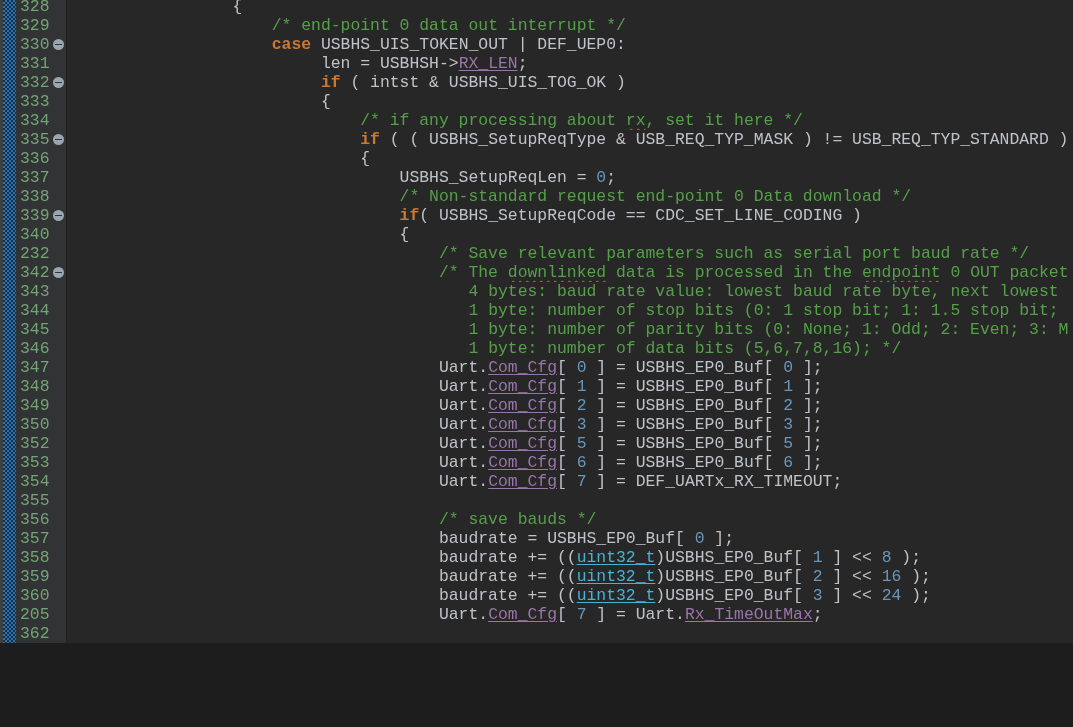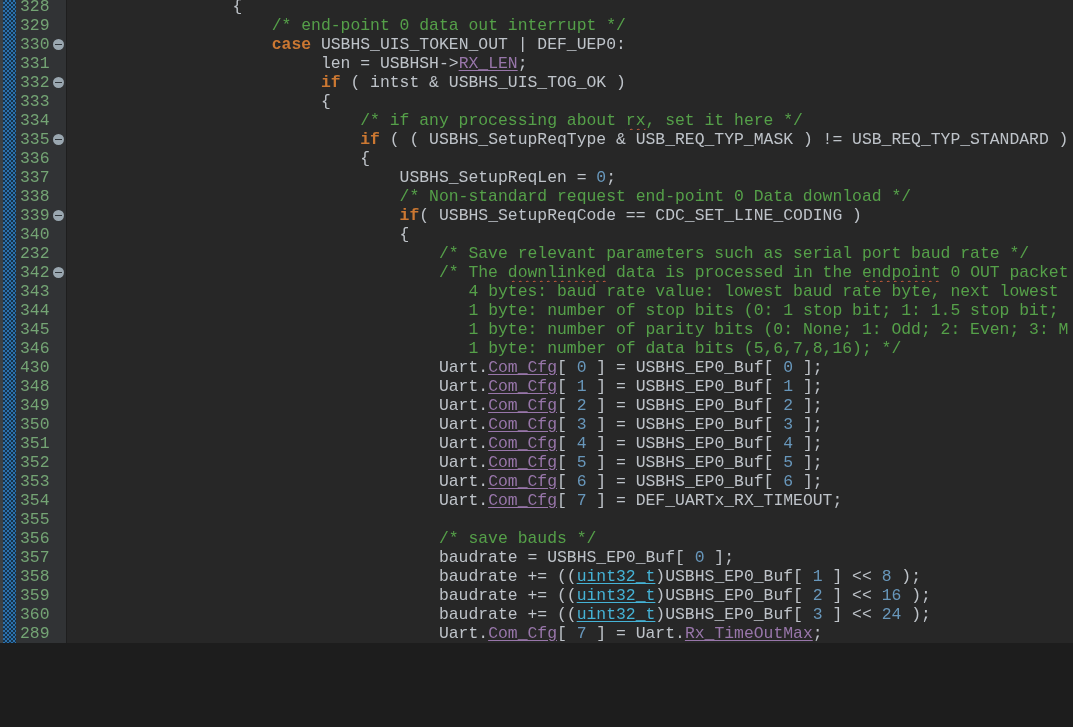--- a/index.html
+++ b/index.html
@@ -88,34 +88,33 @@
       <div class="row"><span class="ln">337</span><span class="foldcol"></span><div class="codeline">                                 <span class="tk-p">USBHS_SetupReqLen = </span><span class="tk-n">0</span><span class="tk-p">;</span></div></div>
       <div class="row"><span class="ln">338</span><span class="foldcol"></span><div class="codeline">                                 <span class="tk-c">/* Non-standard request end-point 0 Data download */</span></div></div>
       <div class="row"><span class="ln">339</span><span class="foldcol"><span class="foldmark"></span></span><div class="codeline">                                 <span class="tk-k">if</span><span class="tk-p">( USBHS_SetupReqCode == CDC_SET_LINE_CODING )</span></div></div>
       <div class="row"><span class="ln">340</span><span class="foldcol"></span><div class="codeline">                                 <span class="tk-p">{</span></div></div>
       <div class="row"><span class="ln">232</span><span class="foldcol"></span><div class="codeline">                                     <span class="tk-c">/* Save relevant parameters such as serial port baud rate */</span></div></div>
       <div class="row"><span class="ln">342</span><span class="foldcol"><span class="foldmark"></span></span><div class="codeline">                                     <span class="tk-c">/* The </span><span class="tk-c sq">downlinked</span><span class="tk-c"> data is processed in the </span><span class="tk-c sq">endpoint</span><span class="tk-c"> 0 OUT packet</span></div></div>
       <div class="row"><span class="ln">343</span><span class="foldcol"></span><div class="codeline">                                        <span class="tk-c">4 bytes: baud rate value: lowest baud rate byte, next lowest</span></div></div>
       <div class="row"><span class="ln">344</span><span class="foldcol"></span><div class="codeline">                                        <span class="tk-c">1 byte: number of stop bits (0: 1 stop bit; 1: 1.5 stop bit;</span></div></div>
       <div class="row"><span class="ln">345</span><span class="foldcol"></span><div class="codeline">                                        <span class="tk-c">1 byte: number of parity bits (0: None; 1: Odd; 2: Even; 3: M</span></div></div>
       <div class="row"><span class="ln">346</span><span class="foldcol"></span><div class="codeline">                                        <span class="tk-c">1 byte: number of data bits (5,6,7,8,16); */</span></div></div>
-      <div class="row"><span class="ln">430</span><span class="foldcol"></span><div class="codeline">                                     <span class="tk-p">Uart.</span><span class="tk-f">Com_Cfg</span><span class="tk-p">[ </span><span class="tk-n">0</span><span class="tk-p"> ] = USBHS_EP0_Buf[ </span><span class="tk-n">0</span><span class="tk-p"> ];</span></div></div>
+      <div class="row"><span class="ln">347</span><span class="foldcol"></span><div class="codeline">                                     <span class="tk-p">Uart.</span><span class="tk-f">Com_Cfg</span><span class="tk-p">[ </span><span class="tk-n">0</span><span class="tk-p"> ] = USBHS_EP0_Buf[ </span><span class="tk-n">0</span><span class="tk-p"> ];</span></div></div>
       <div class="row"><span class="ln">348</span><span class="foldcol"></span><div class="codeline">                                     <span class="tk-p">Uart.</span><span class="tk-f">Com_Cfg</span><span class="tk-p">[ </span><span class="tk-n">1</span><span class="tk-p"> ] = USBHS_EP0_Buf[ </span><span class="tk-n">1</span><span class="tk-p"> ];</span></div></div>
       <div class="row"><span class="ln">349</span><span class="foldcol"></span><div class="codeline">                                     <span class="tk-p">Uart.</span><span class="tk-f">Com_Cfg</span><span class="tk-p">[ </span><span class="tk-n">2</span><span class="tk-p"> ] = USBHS_EP0_Buf[ </span><span class="tk-n">2</span><span class="tk-p"> ];</span></div></div>
       <div class="row"><span class="ln">350</span><span class="foldcol"></span><div class="codeline">                                     <span class="tk-p">Uart.</span><span class="tk-f">Com_Cfg</span><span class="tk-p">[ </span><span class="tk-n">3</span><span class="tk-p"> ] = USBHS_EP0_Buf[ </span><span class="tk-n">3</span><span class="tk-p"> ];</span></div></div>
-      <div class="row"><span class="ln">351</span><span class="foldcol"></span><div class="codeline">                                     <span class="tk-p">Uart.</span><span class="tk-f">Com_Cfg</span><span class="tk-p">[ </span><span class="tk-n">4</span><span class="tk-p"> ] = USBHS_EP0_Buf[ </span><span class="tk-n">4</span><span class="tk-p"> ];</span></div></div>
       <div class="row"><span class="ln">352</span><span class="foldcol"></span><div class="codeline">                                     <span class="tk-p">Uart.</span><span class="tk-f">Com_Cfg</span><span class="tk-p">[ </span><span class="tk-n">5</span><span class="tk-p"> ] = USBHS_EP0_Buf[ </span><span class="tk-n">5</span><span class="tk-p"> ];</span></div></div>
       <div class="row"><span class="ln">353</span><span class="foldcol"></span><div class="codeline">                                     <span class="tk-p">Uart.</span><span class="tk-f">Com_Cfg</span><span class="tk-p">[ </span><span class="tk-n">6</span><span class="tk-p"> ] = USBHS_EP0_Buf[ </span><span class="tk-n">6</span><span class="tk-p"> ];</span></div></div>
       <div class="row"><span class="ln">354</span><span class="foldcol"></span><div class="codeline">                                     <span class="tk-p">Uart.</span><span class="tk-f">Com_Cfg</span><span class="tk-p">[ </span><span class="tk-n">7</span><span class="tk-p"> ] = DEF_UARTx_RX_TIMEOUT;</span></div></div>
       <div class="row"><span class="ln">355</span><span class="foldcol"></span><div class="codeline"></div></div>
       <div class="row"><span class="ln">356</span><span class="foldcol"></span><div class="codeline">                                     <span class="tk-c">/* save bauds */</span></div></div>
       <div class="row"><span class="ln">357</span><span class="foldcol"></span><div class="codeline">                                     <span class="tk-p">baudrate = USBHS_EP0_Buf[ </span><span class="tk-n">0</span><span class="tk-p"> ];</span></div></div>
       <div class="row"><span class="ln">358</span><span class="foldcol"></span><div class="codeline">                                     <span class="tk-p">baudrate += ((</span><span class="tk-t">uint32_t</span><span class="tk-p">)USBHS_EP0_Buf[ </span><span class="tk-n">1</span><span class="tk-p"> ] &lt;&lt; </span><span class="tk-n">8</span><span class="tk-p"> );</span></div></div>
       <div class="row"><span class="ln">359</span><span class="foldcol"></span><div class="codeline">                                     <span class="tk-p">baudrate += ((</span><span class="tk-t">uint32_t</span><span class="tk-p">)USBHS_EP0_Buf[ </span><span class="tk-n">2</span><span class="tk-p"> ] &lt;&lt; </span><span class="tk-n">16</span><span class="tk-p"> );</span></div></div>
       <div class="row"><span class="ln">360</span><span class="foldcol"></span><div class="codeline">                                     <span class="tk-p">baudrate += ((</span><span class="tk-t">uint32_t</span><span class="tk-p">)USBHS_EP0_Buf[ </span><span class="tk-n">3</span><span class="tk-p"> ] &lt;&lt; </span><span class="tk-n">24</span><span class="tk-p"> );</span></div></div>
-      <div class="row"><span class="ln">289</span><span class="foldcol"></span><div class="codeline">                                     <span class="tk-p">Uart.</span><span class="tk-f">Com_Cfg</span><span class="tk-p">[ </span><span class="tk-n">7</span><span class="tk-p"> ] = Uart.</span><span class="tk-f">Rx_TimeOutMax</span><span class="tk-p">;</span></div></div>
+      <div class="row"><span class="ln">205</span><span class="foldcol"></span><div class="codeline">                                     <span class="tk-p">Uart.</span><span class="tk-f">Com_Cfg</span><span class="tk-p">[ </span><span class="tk-n">7</span><span class="tk-p"> ] = Uart.</span><span class="tk-f">Rx_TimeOutMax</span><span class="tk-p">;</span></div></div>
       <div class="row"><span class="ln">362</span><span class="foldcol"></span><div class="codeline"></div></div>
       <div class="row"><span class="ln">363</span><span class="foldcol"></span><div class="codeline">                                     <span class="tk-c">/* Uart1 </span><span class="tk-c sq">usb</span><span class="tk-c"> </span><span class="tk-c sq">init</span><span class="tk-c"> */</span></div></div>
       <div class="row"><span class="ln">466</span><span class="foldcol"></span><div class="codeline current">                                     <span class="tk-fn sq hl">UART2_USB_Init</span><span class="tk-po">( );</span></div></div>
       <div class="row"><span class="ln">365</span><span class="foldcol"></span><div class="codeline">                                 <span class="tk-p">}</span></div></div>
       <div class="row"><span class="ln">366</span><span class="foldcol"></span><div class="codeline">                             <span class="tk-p">}</span></div></div>
     </div>
 </div>
 
 </body></html>

